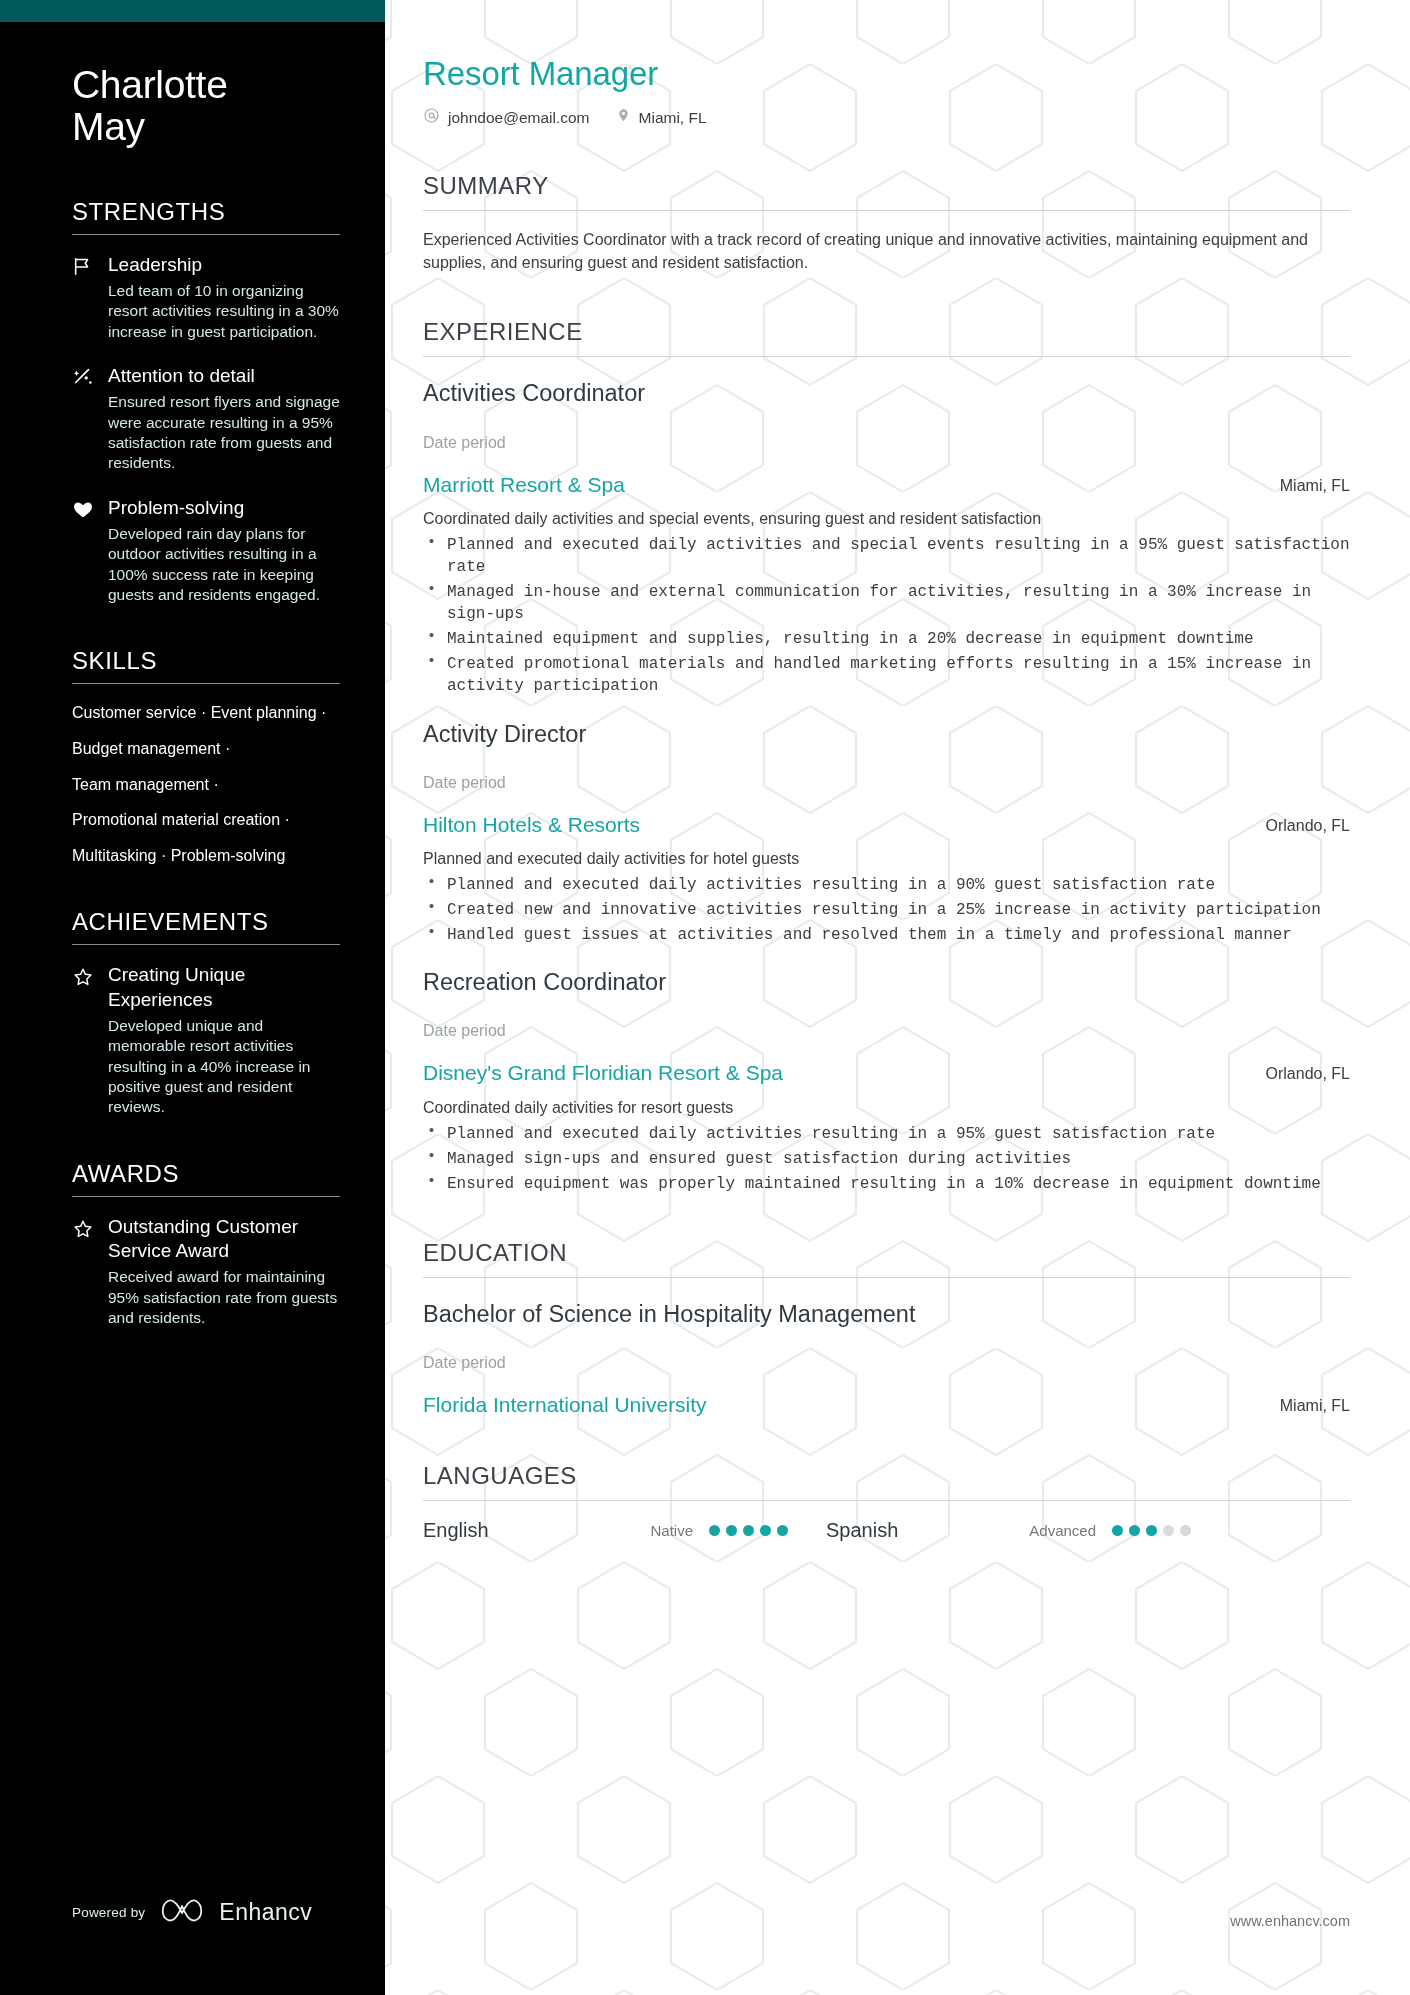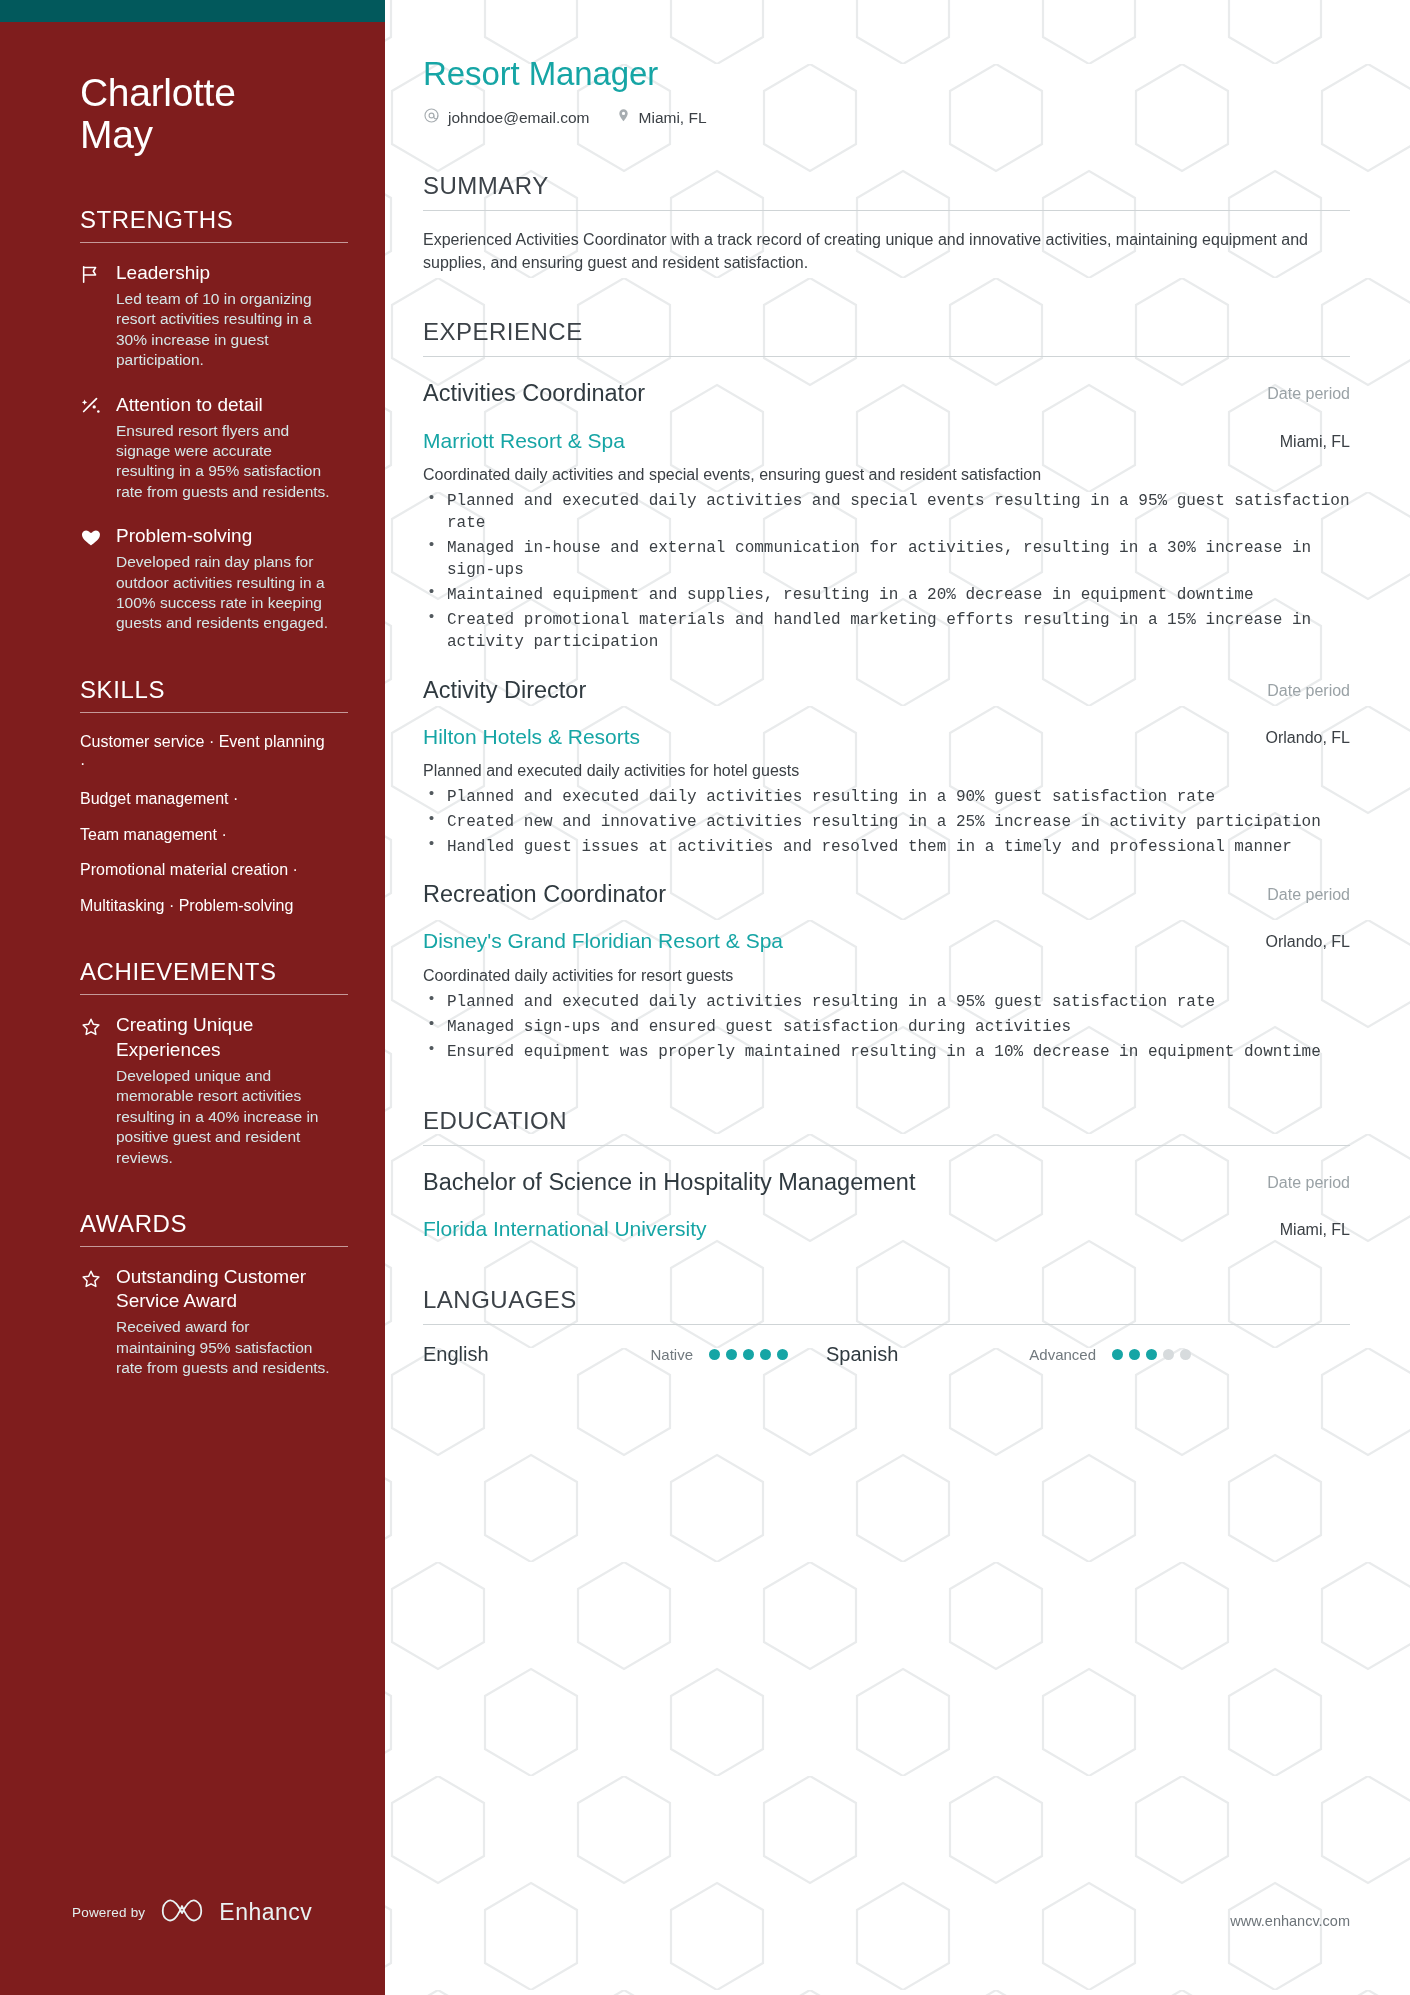--- a/index.html
+++ b/index.html
@@ -7,24 +7,24 @@
     width: 1410px; height: 1995px;
     font-family: "Liberation Sans", sans-serif;
     background: #ffffff;
     overflow: hidden;
   }
   .page { position: relative; width: 1410px; height: 1995px; display: flex; background:#fff; }
 
   
   .sidebar {
     width: 385px; min-width: 385px;
-    background: #7f1d1d;
+    background: #000000;
     color: #ffffff;
     position: relative;
-    padding: 8px;
+    padding: 0;
   }
   .sidebar-topbar {
     position:absolute; top:0; left:0; right:0; height:22px;
     background:#02595C;
   }
   .sidebar-inner { padding: 52px 45px 0 72px; }
 
   .cand-name {
     font-size: 39px; line-height: 1.08; font-weight: 400;
     letter-spacing: -0.3px; color:#ffffff; margin-top: 12px;
@@ -70,21 +70,21 @@
   .contact-row { display:flex; align-items:center; gap: 26px; margin-top: 14px; }
   .contact-item { display:flex; align-items:center; gap:8px; font-size:15.5px; color:#3b4045; }
 
   .sec { margin-top: 44px; }
   .sec-title { font-size: 24px; color: #3c4248; letter-spacing:.5px; font-weight:400; }
   .sec-rule { height:1px; background:#cfd4d6; margin-top: 10px; }
 
   .summary-text { font-size: 16px; line-height:1.42; color:#3b4045; margin-top: 18px; }
 
   .entry { margin-top: 22px; }
-  .entry-head { display:flex; justify-content:space-between; align-items:flex-start; gap:20px;}
+  .entry-head { display:flex; justify-content:space-between; align-items:flex-start; gap:20px;flex-direction:column;}
   .entry-title { font-size: 23.5px; color:#303a40; line-height:1.2; font-weight:400; max-width: 560px;}
   .entry-date { font-size: 16px; color:#9aa2a6; white-space:nowrap; padding-top:6px;}
   .entry-sub { display:flex; justify-content:space-between; align-items:flex-start; gap:20px; margin-top: 20px;}
   .entry-org { font-size: 21px; color:#16A5A5; line-height:1.25; }
   .entry-loc { font-size: 16px; color:#3b4045; white-space:nowrap; padding-top:5px;}
   .entry-desc { font-size: 16px; line-height:1.38; color:#3b4045; margin-top: 10px; }
   .blist { margin-top: 4px; list-style:none; }
   .blist li { position:relative; padding-left: 24px; font-size:16px; line-height:1.38; color:#3b4045; margin-top: 3px; font-family: Liberation Mono, monospace;}
   .blist li:before { content:"•"; position:absolute; left:4px; top:-1px; color:#52595e; font-size:15px;}
 

